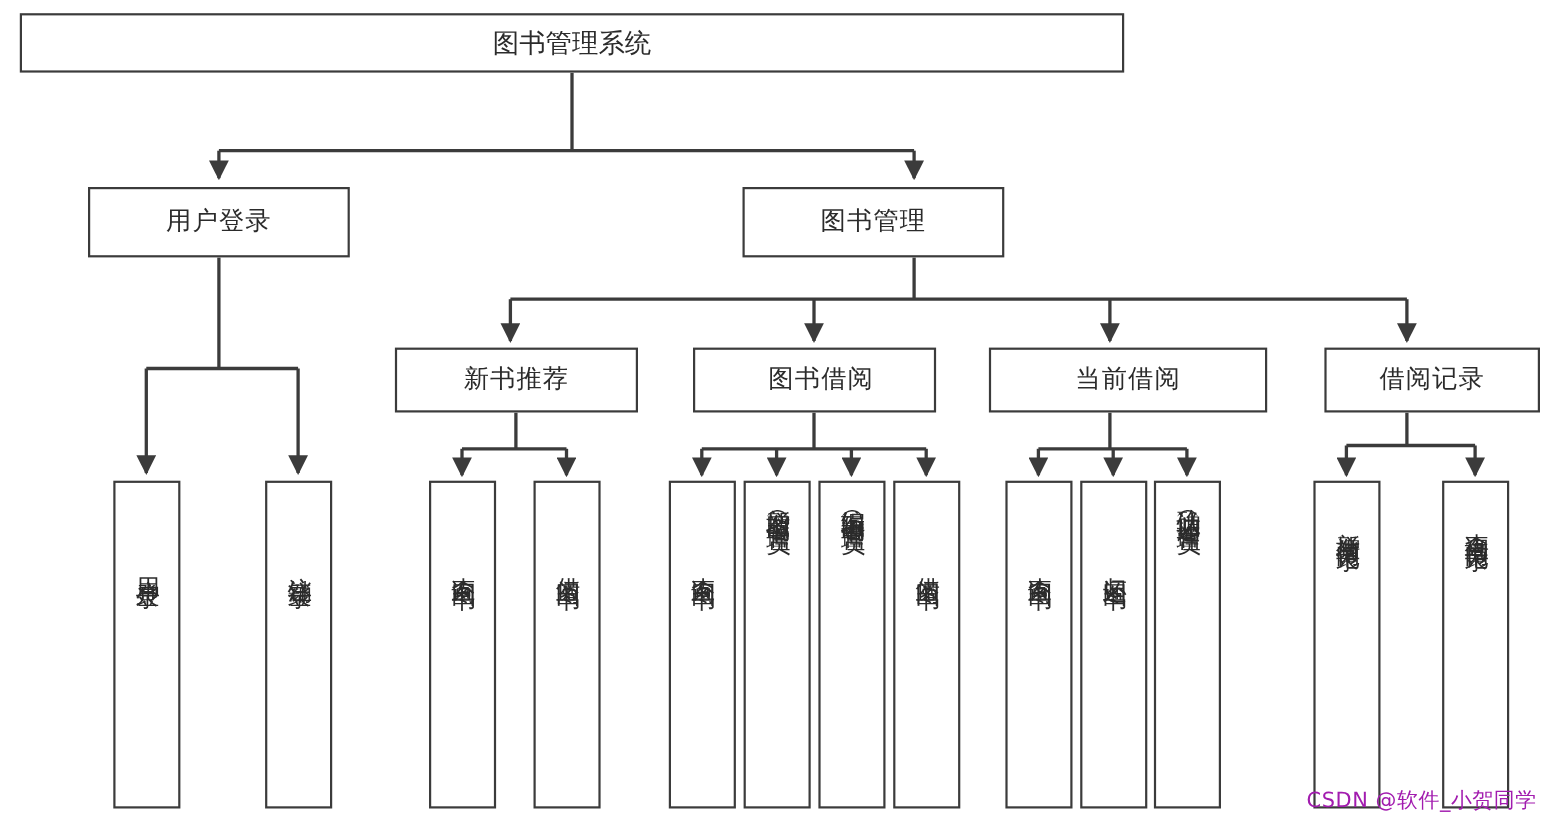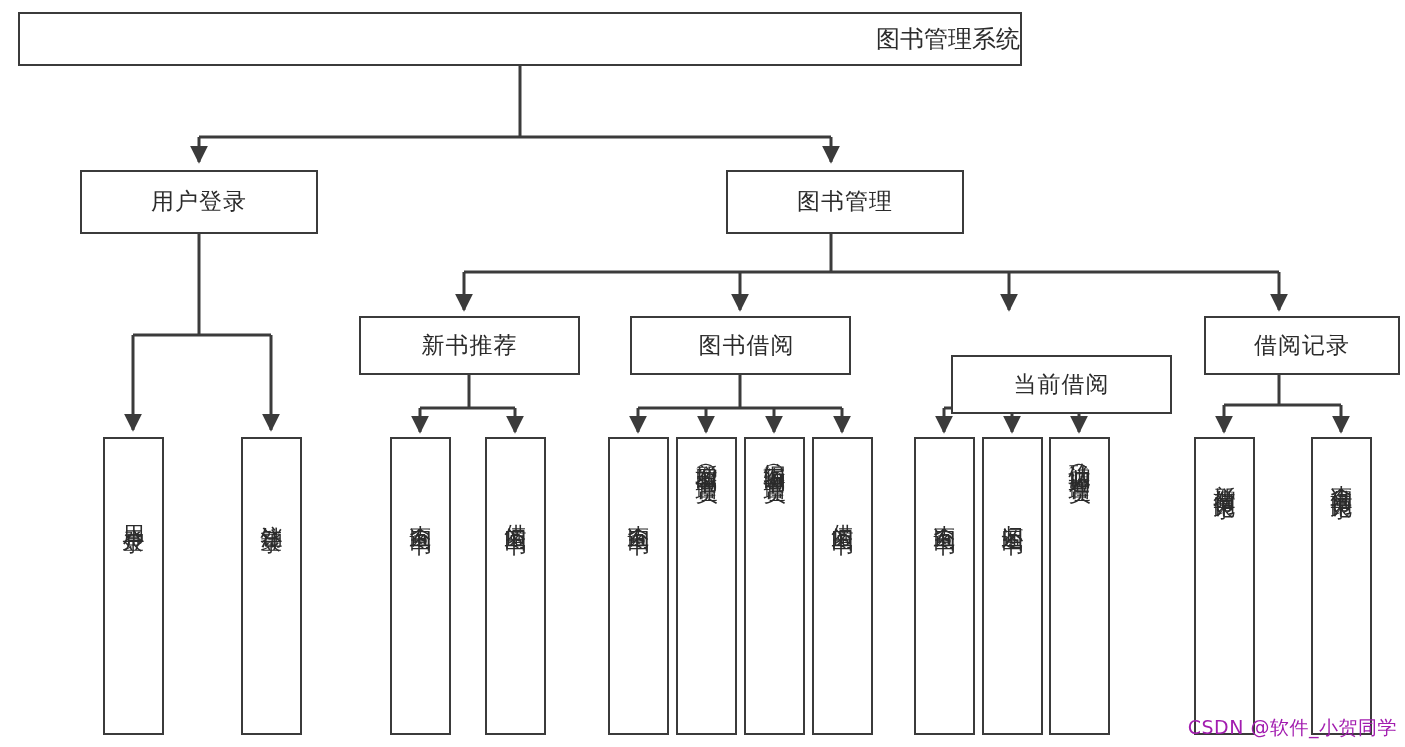--- a/index.html
+++ b/index.html
@@ -34,21 +34,20 @@
     justify-content: center;
     color: #2b2b2b;
   }
   .node.h {
     font-size: 23px;
     line-height: 1.2;
     letter-spacing: 1px;
   }
   .node.root {
     font-size: 24px;
-    justify-content: flex-end;
   }
   .node.leaf {
     font-size: 22px;
     align-items: flex-start;
     justify-content: center;
     padding-top: 6px;
   }
   .vtext {
     writing-mode: vertical-rl;
     text-orientation: upright;
@@ -127,31 +126,31 @@
     </g>
   </svg>
 
   <div class="node root" style="left:18px; top:12px; width:1004px; height:54px;">
     <span class="label">图书管理系统</span>
   </div>
 
   <div class="node h" style="left:80px; top:170px; width:238px; height:64px;">
     <span class="label">用户登录</span>
   </div>
-  <div class="node h" style="left:726px; top:170px; width:238px; height:64px;">
+  <div class="node h" style="left:675px; top:170px; width:238px; height:64px;">
     <span class="label">图书管理</span>
   </div>
 
   <div class="node h" style="left:359px; top:316px; width:221px; height:59px;align-items:center;">
     <span class="label">新书推荐</span>
   </div>
   <div class="node h" style="left:630px; top:316px; width:221px; height:59px;padding-left:12px;">
     <span class="label">图书借阅</span>
   </div>
-  <div class="node h" style="left:951px; top:316px; width:221px; height:59px;margin-top:39px;">
+  <div class="node h" style="left:899px; top:316px; width:253px; height:59px;">
     <span class="label">当前借阅</span>
   </div>
   <div class="node h" style="left:1204px; top:316px; width:196px; height:59px;">
     <span class="label">借阅记录</span>
   </div>
 
   <div class="node leaf" style="left:103px; top:437px; width:61px; height:298px; padding-top:68px;">
     <span class="vtext">用户登录</span>
   </div>
   <div class="node leaf" style="left:241px; top:437px; width:61px; height:298px; padding-top:68px;">

